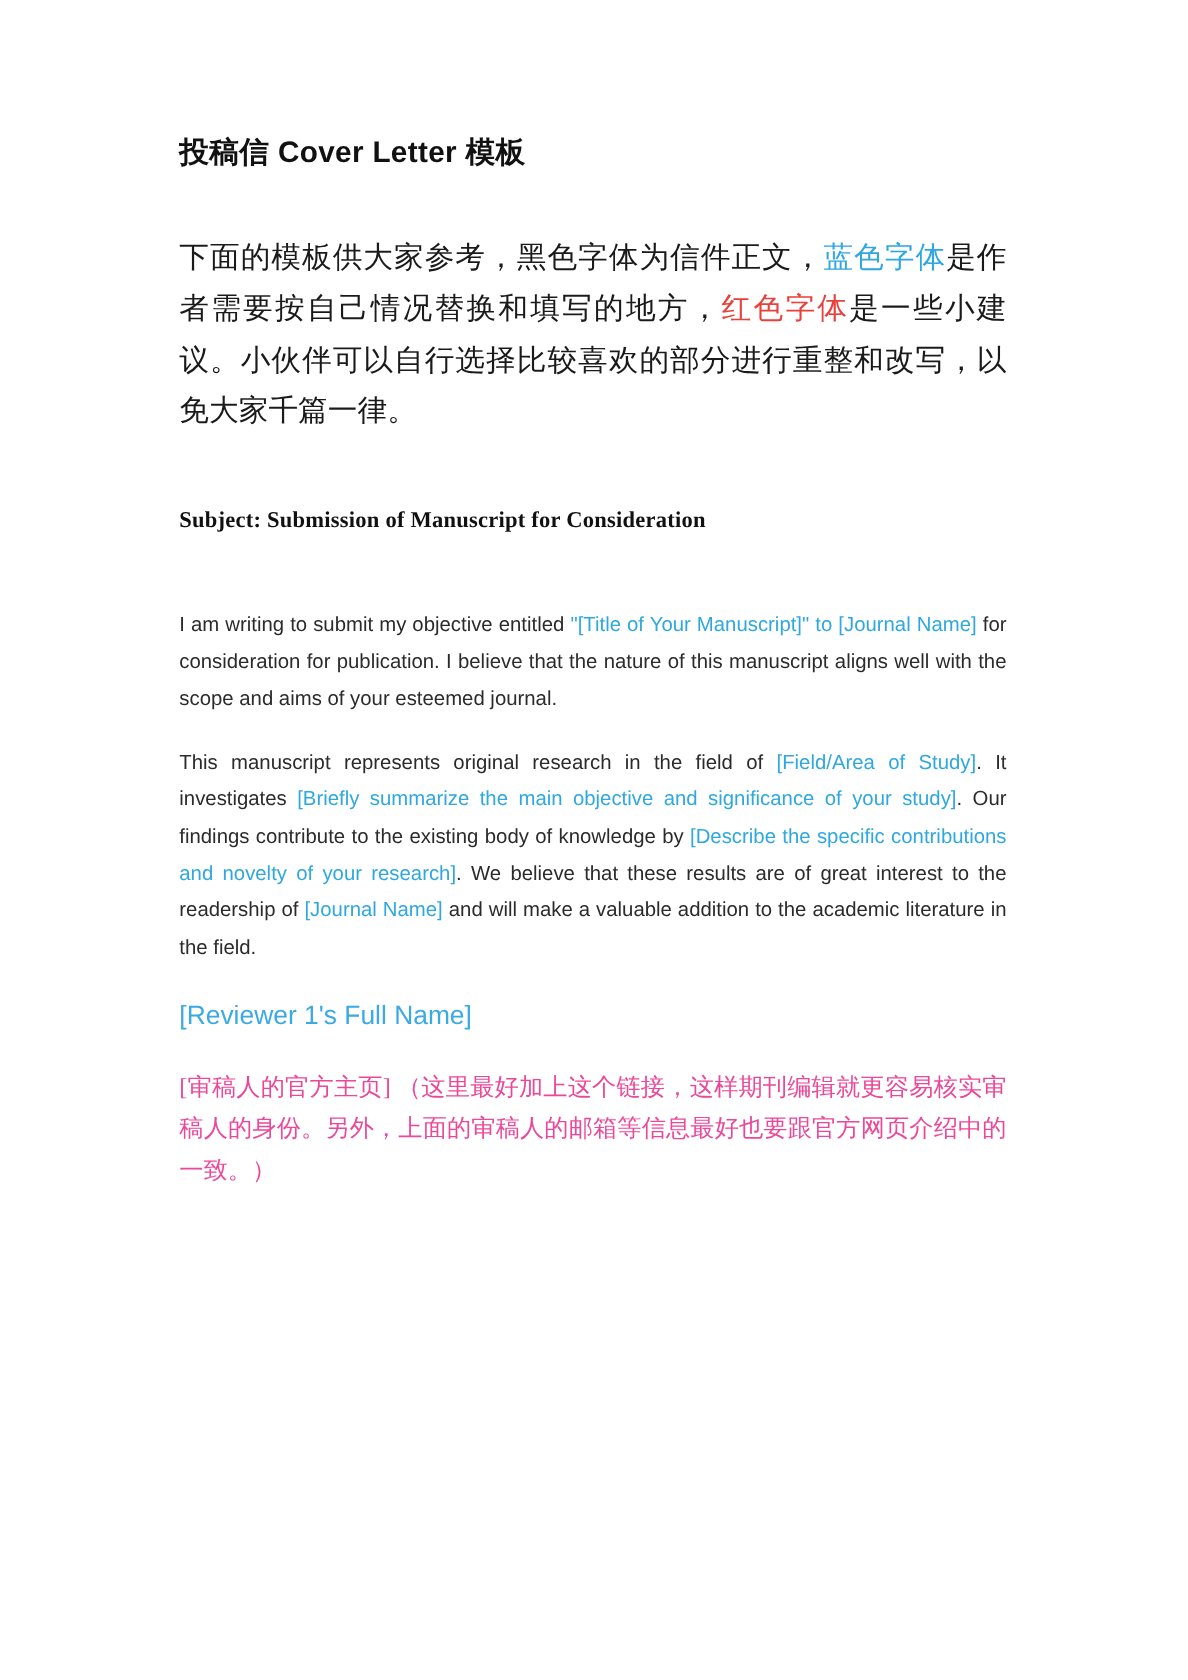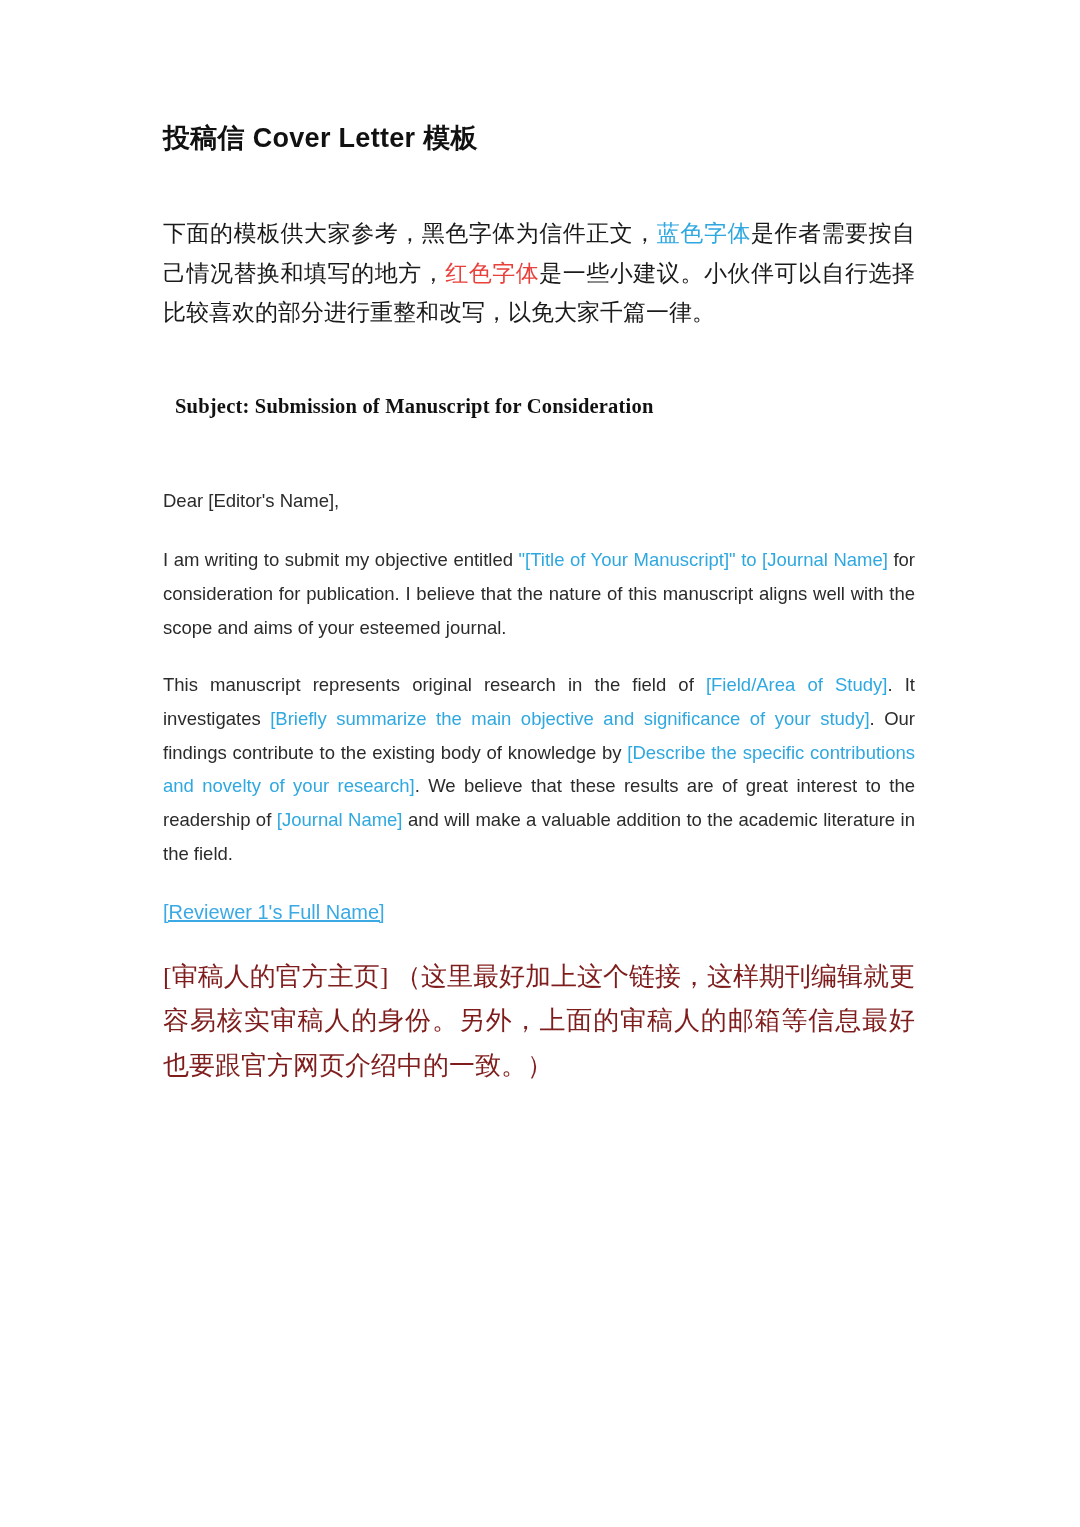--- a/index.html
+++ b/index.html
@@ -22,87 +22,85 @@
   }
   .doc-title {
     font-family: "Liberation Sans", sans-serif;
     font-size: 27px;
     font-weight: bold;
     letter-spacing: 0.3px;
     color: #111111;
     margin: 0 0 58px 0;
   }
   .intro {
-    font-family: Liberation Serif, serif;
-    font-size: 23px;
+    font-family: Liberation Mono, monospace;
+    font-size: 27px;
     line-height: 1.72;
     color: #1a1a1a;
     margin: 0 0 62px 0;
     text-align: justify;
   }
   .blue {
     color: #2fa8e0;
   }
   .red {
     color: #e8413c;
   }
   .subject {
     font-family: "Liberation Serif", serif;
     font-size: 20.5px;
     font-weight: bold;
     color: #111111;
-    margin: 0 0 66px 12px;
+    margin: 0 0 66px 0;
     letter-spacing: 0.2px;
   }
   .body-para {
     font-family: "Liberation Sans", sans-serif;
     font-size: 18.5px;
     line-height: 1.82;
     color: #2b2b2b;
     margin: 0 0 24px 0;
     text-align: justify;
   }
   .body-para.salutation {
     margin-bottom: 26px;
   }
   .blue-line {
     font-family: "Liberation Sans", sans-serif;
-    font-size: 20px;
+    font-size: 24px;
     line-height: 1.82;
     color: #3aa9e4;
     margin: 0 0 24px 0;
-    text-decoration: underline;
   }
   .blue-line .cn {
     font-family: "Liberation Serif", serif;
     color: #3aa9e4;
   }
   .red-note {
     font-family: "Liberation Serif", serif;
-    font-size: 26px;
+    font-size: 22px;
     line-height: 1.72;
-    color: #7f1d1d;
+    color: #ec4899;
     margin: 6px 0 0 0;
     text-align: justify;
   }
 </style>
 </head>
 <body>
 
 <div class="page">
 
   <h1 class="doc-title">投稿信 Cover Letter 模板</h1>
 
   <p class="intro">
     <span>下面的模板供大家参考，黑色字体为信件正文，</span><span class="blue">蓝色字体</span><span>是作者需要按自己情况替换和填写的地方，</span><span class="red">红色字体</span><span>是一些小建议。小伙伴可以自行选择比较喜欢的部分进行重整和改写，以免大家千篇一律。</span>
   </p>
 
   <p class="subject">Subject: Submission of Manuscript for Consideration</p>
 
-  <p class="body-para salutation">Dear [Editor's Name],</p>
 
   <p class="body-para">
     <span>I am writing to submit my objective entitled </span><span class="blue">"[Title of Your Manuscript]" to [Journal Name]</span><span> for consideration for publication. I believe that the nature of this manuscript aligns well with the scope and aims of your esteemed journal.</span>
   </p>
 
   <p class="body-para">
     <span>This manuscript represents original research in the field of </span><span class="blue">[Field/Area of Study]</span><span>. It investigates </span><span class="blue">[Briefly summarize the main objective and significance of your study]</span><span>. Our findings contribute to the existing body of knowledge by </span><span class="blue">[Describe the specific contributions and novelty of your research]</span><span>. We believe that these results are of great interest to the readership of </span><span class="blue">[Journal Name]</span><span> and will make a valuable addition to the academic literature in the field.</span>
   </p>
 
 

